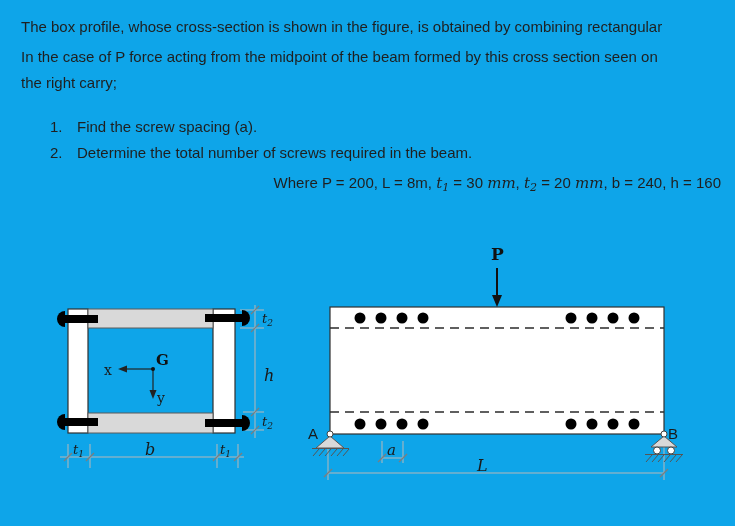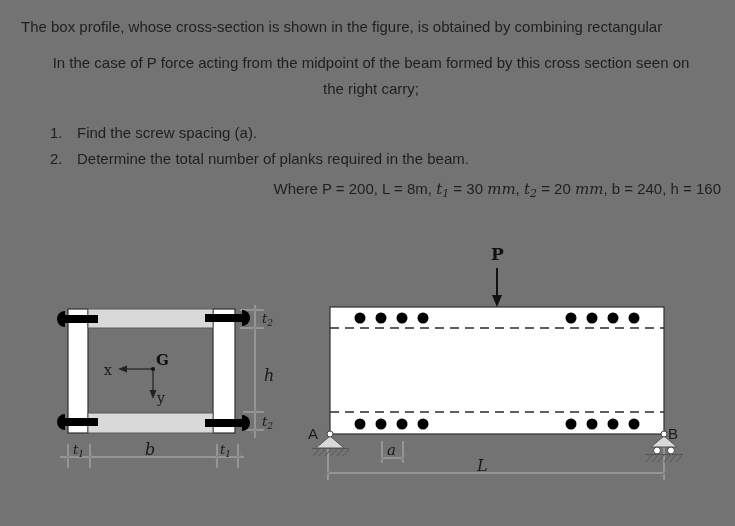--- a/index.html
+++ b/index.html
@@ -1,20 +1,20 @@
 <!DOCTYPE html>
 <html><head>
 <meta charset="utf-8">
 <style>
   html,body{margin:0;padding:0;background:#ffffff;}
-  .stage{position:relative;width:735px;height:526px;background:#737373;overflow:hidden;
+  .stage{position:relative;width:735px;height:526px;background:#0ea5e9;overflow:hidden;
          font-family:"Liberation Sans",sans-serif;color:#1f1f1f;}
   .textblock{position:absolute;left:21px;top:14px;width:700px;font-size:15px;line-height:26px;}
   .para{margin:0;}
-  .para + .para{margin-top:10px;text-align:center;}
+  .para + .para{margin-top:4px;}
   .tline{height:26px;white-space:nowrap;}
   .tasklist{margin-top:18px;}
   .li{height:26px;padding-left:29px;white-space:nowrap;}
   .li-marker{display:inline-block;width:27px;}
   .given{margin-top:4px;height:26px;white-space:nowrap;text-align:right;}
   .math{font-family:"DejaVu Serif","Liberation Serif",serif;font-style:italic;}
   .math-sub{font-family:"DejaVu Serif","Liberation Serif",serif;font-style:italic;
             font-size:11px;vertical-align:-3px;}
   .fig{position:absolute;}
   svg{display:block;}
@@ -44,21 +44,21 @@
     </div>
     <div class="para">
       <div class="tline">In the case of P force acting from the midpoint of the beam formed by this cross section seen on</div>
       <div class="tline">the right carry;</div>
     </div>
     <div class="tasklist">
       <div class="li">
         <span class="li-marker">1.</span><span>Find the screw spacing (a).</span>
       </div>
       <div class="li">
-        <span class="li-marker">2.</span><span>Determine the total number of planks required in the beam.</span>
+        <span class="li-marker">2.</span><span>Determine the total number of screws required in the beam.</span>
       </div>
     </div>
     <div class="given">
       <span>Where P = 200, L = 8m, </span><span class="math">t</span><span class="math-sub">1</span><span> = 30 </span><span class="math">mm</span><span>, </span><span class="math">t</span><span class="math-sub">2</span><span> = 20 </span><span class="math">mm</span><span>, b = 240, h = 160</span>
     </div>
   </div>
 
   <div class="fig" style="left:40px;top:298px;">
     <svg width="245" height="178" viewBox="0 0 245 178">
 

